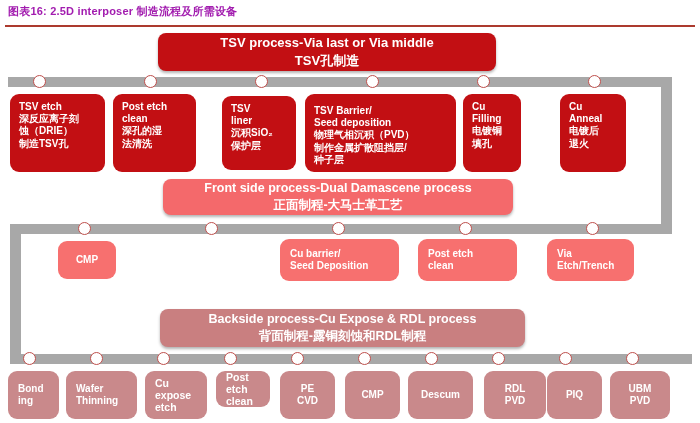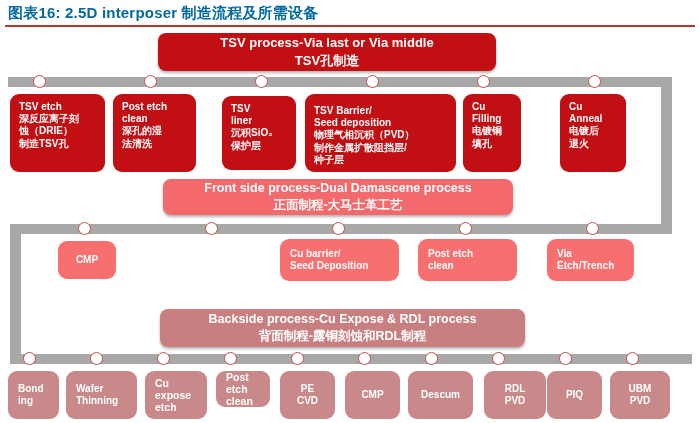--- a/index.html
+++ b/index.html
@@ -1,22 +1,22 @@
 <!DOCTYPE html>
 <html><head>
 <meta charset="utf-8">
 <style>
   html,body { margin:0; padding:0; background:#ffffff; }
   #stage {
     position:relative; width:700px; height:423px; background:#ffffff;
     font-family:"Liberation Sans","DejaVu Sans",sans-serif; overflow:hidden;
   }
   .title {
-    position:absolute; left:8px; top:4px; font-size:15px; font-weight:bold;
-    color:#0369a1; letter-spacing:0.2px; white-space:nowrap;
+    position:absolute; left:8px; top:4px; font-size:11px; font-weight:bold;
+    color:#a21caf; letter-spacing:0.2px; white-space:nowrap;
   }
   .title-divider { position:absolute; left:5px; top:25px; width:690px; height:2px; background:#AC3A2E; }
 
   .bar { position:absolute; background:#A8A8A8; }
 
   .node {
     position:absolute; width:13px; height:13px; border-radius:50%;
     background:#ffffff; border:1.5px solid #C0504D; box-sizing:border-box; z-index:3;
   }
 

